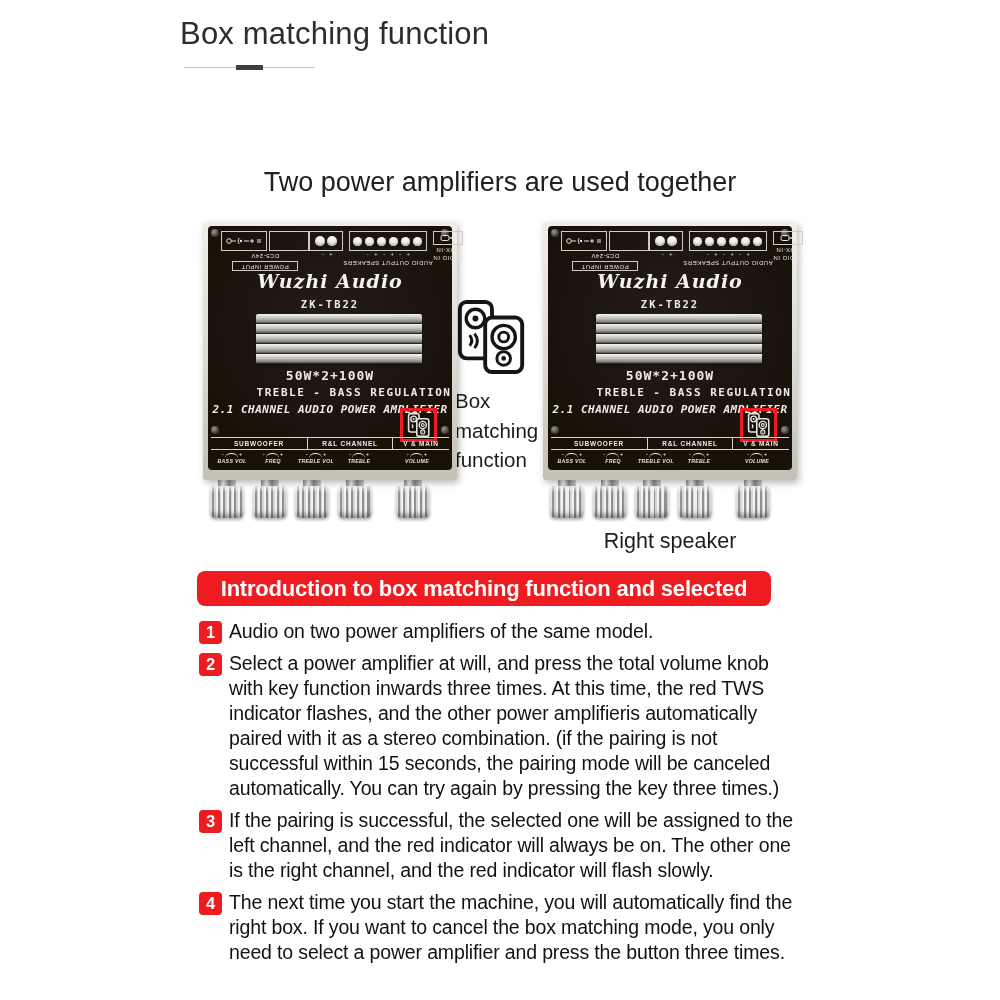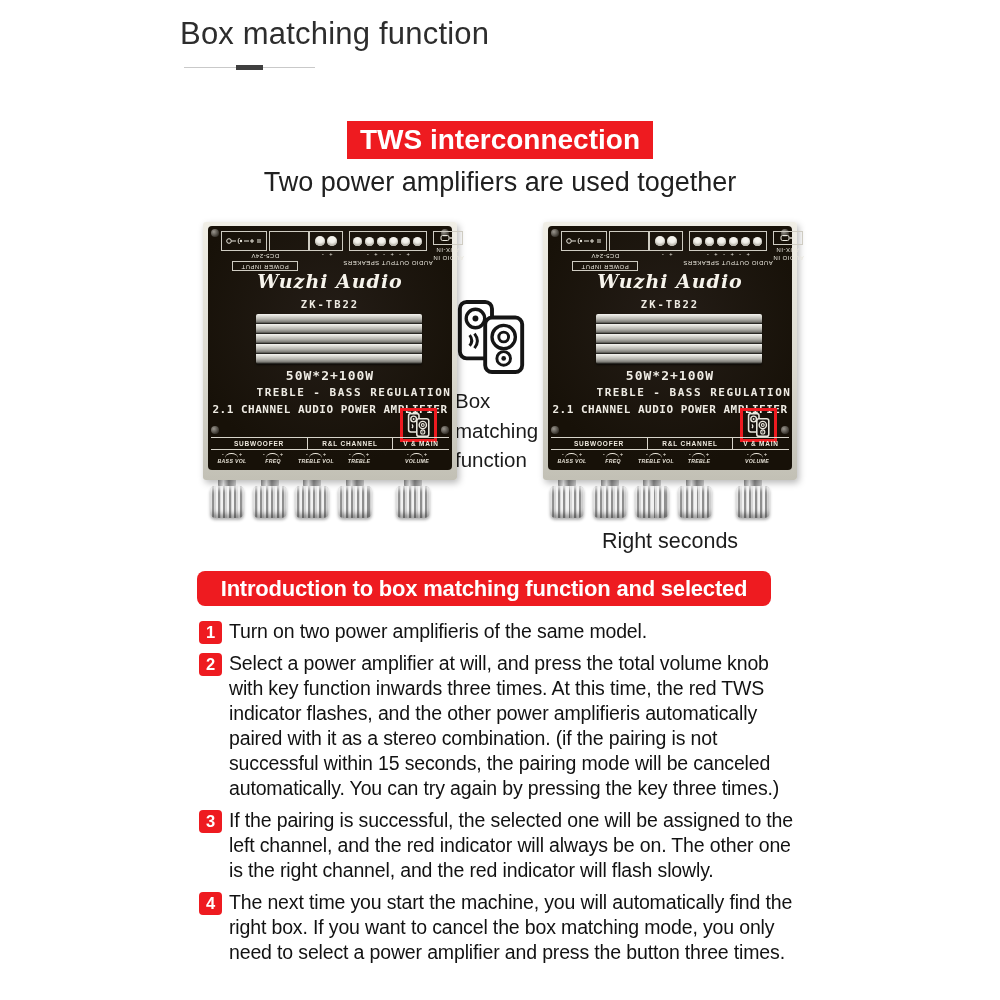--- a/index.html
+++ b/index.html
@@ -79,21 +79,21 @@
   }
   .heatsink {
     position:absolute; top:88px; left:48px; width:166px; height:50px; border-radius:2px;
     background:repeating-linear-gradient(180deg,
       #f6f5f1 0px, #dddcd6 2px, #b7b6b0 5px, #7d7c77 8px, #45443f 9px, #23221f 9.6px, #f6f5f1 10px);
     box-shadow:0 1px 2px rgba(0,0,0,.6);
   }
   .amp-mono { font-family:"DejaVu Sans Mono", monospace; position:absolute; left:0; width:100%; text-align:center; }
   .power { top:142px; font-size:13px; font-weight:700; letter-spacing:1px; }
   .feat1 { top:160px; font-size:11px; font-weight:700; letter-spacing:1.5px;margin-left:24px; }
-  .feat2 { top:177px; font-size:11px; font-weight:700; letter-spacing:.5px; }
+  .feat2 { top:177px; font-size:11px; font-weight:700; letter-spacing:.5px;font-style:italic; }
 
   .match-highlight {
     position:absolute; top:182px; left:192px; width:37px; height:34px;
     border:3px solid var(--red); display:flex; align-items:center; justify-content:center;
   }
 
   .bottom-strip { position:absolute; left:3px; right:3px; bottom:2px; height:31px; }
   .brow1 {
     display:flex; height:13px; border-top:1px solid #d8d5cb; border-bottom:1px solid #d8d5cb;
   }
@@ -144,21 +144,20 @@
 </head>
 <body>
 
 <div class="page">
 
   <h1 class="page-title">Box matching function</h1>
   <div class="title-rule">
     <span class="title-rule-accent"></span>
   </div>
 
-  <div class="tws-banner">TWS interconnection</div>
   <div class="subtitle">Two power amplifiers are used together</div>
 
   <div class="amp-slot" id="amp-left" style="left:203px">
   <div class="amp-board">
     <div class="chassis"></div>
     <div class="panel">
       <span class="screw s-tl"></span>
       <span class="screw s-tr"></span>
       <span class="screw s-bl"></span>
       <span class="screw s-br"></span>
@@ -476,28 +475,28 @@
       <path d="M20 36.5 q6 7.5 0 15" fill="none" stroke="#151515" stroke-width="3"></path>
       <rect x="31" y="20" width="38" height="56" rx="7" fill="#fff" stroke="#151515" stroke-width="4"></rect>
       <circle cx="50" cy="40" r="12" fill="none" stroke="#151515" stroke-width="3.4"></circle>
       <circle cx="50" cy="40" r="5" fill="none" stroke="#151515" stroke-width="3"></circle>
       <circle cx="50" cy="62" r="7" fill="none" stroke="#151515" stroke-width="3"></circle>
       <circle cx="50" cy="62" r="2.4" fill="#151515"></circle>
     </svg>
     <div class="center-caption">Box matching function</div>
   </div>
 
-  <div class="speaker-caption cap-right">Right seconds</div>
+  <div class="speaker-caption cap-right">Right speaker</div>
 
   <div class="intro-banner">Introduction to box matching function and selected</div>
 
   <ol class="steps">
     <li class="step">
       <span class="step-num">1</span>
-      <div class="step-text">Turn on two power amplifieris of the same model.</div>
+      <div class="step-text">Audio on two power amplifiers of the same model.</div>
     </li>
     <li class="step">
       <span class="step-num">2</span>
       <div class="step-text">Select a power amplifier at will, and press the total volume knob with key function inwards three times. At this time, the red TWS indicator flashes, and the other power amplifieris automatically paired with it as a stereo combination. (if the pairing is not successful within 15 seconds, the pairing mode will be canceled automatically. You can try again by pressing the key three times.)</div>
     </li>
     <li class="step">
       <span class="step-num">3</span>
       <div class="step-text">If the pairing is successful, the selected one will be assigned to the left channel, and the red indicator will always be on. The other one is the right channel, and the red indicator will flash slowly.</div>
     </li>
     <li class="step">

